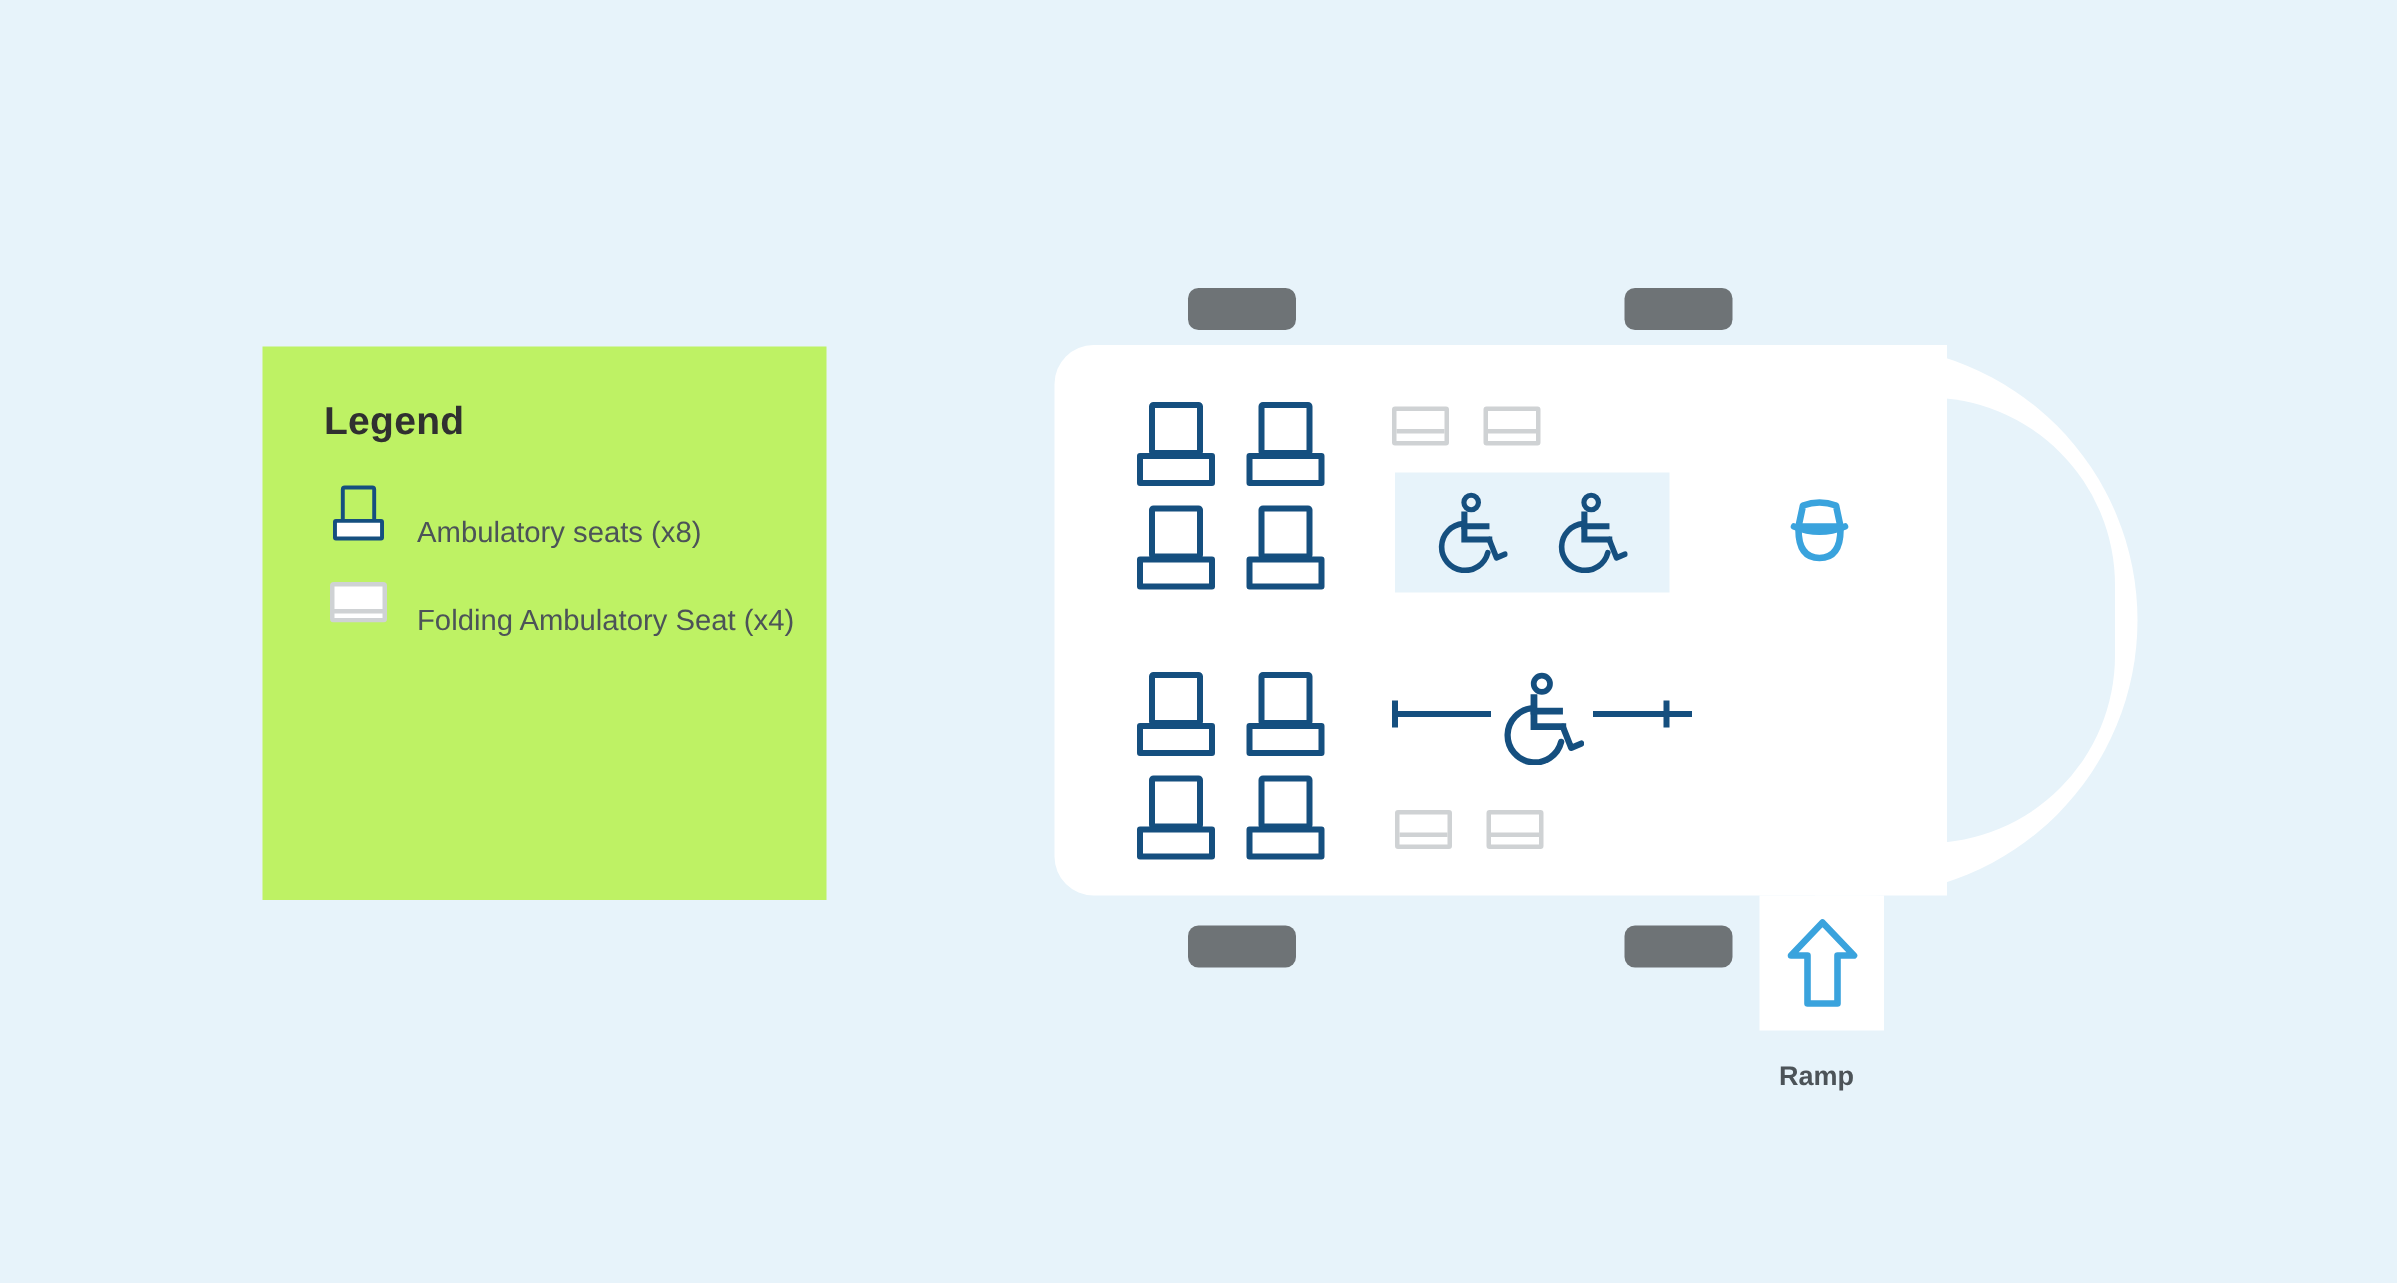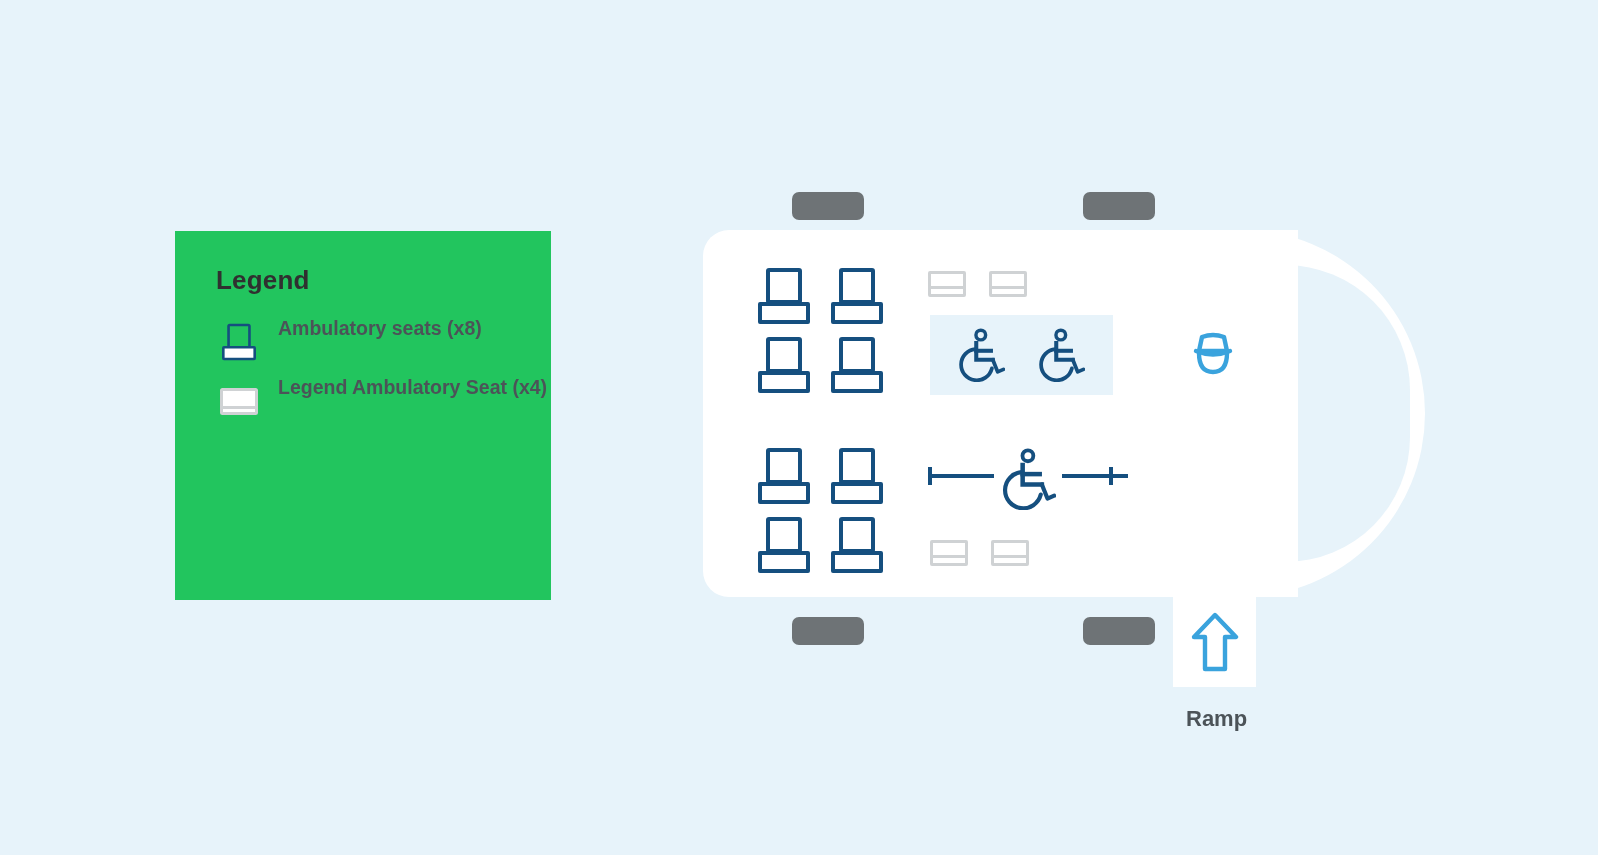--- a/index.html
+++ b/index.html
@@ -16,38 +16,37 @@
     -webkit-font-smoothing: antialiased;
   }
 
   
   #legend-card {
     position: absolute;
     left: 175px;
     top: 231px;
     width: 376px;
     height: 369px;
-    background: #22c55e;
+    background: #bef264;
     box-sizing: border-box;
     padding: 36px 0 0 41px;
   }
   #legend-title {
     font-size: 26px;
     font-weight: bold;
     color: #303030;
     letter-spacing: .2px;
     margin: 0 0 26px 0;
     line-height: 1;
   }
   .legend-row {
     display: flex;
-    align-items: flex-start;
+    align-items: flex-end;
     height: 46px;
     margin-bottom: 13px;
-    font-weight: bold;
   }
   .legend-icon-box {
     width: 46px;
     height: 46px;
     display: flex;
     align-items: center;
     justify-content: center;
     flex: none;
   }
   .legend-icon-box.highlight { background: #e7f3fa; }
@@ -182,21 +181,21 @@
     position: absolute;
     background: #ffffff;
     display: flex;
     align-items: center;
     justify-content: center;
   }
   #ramp-label {
     position: absolute;
     left: 1186px;
     top: 708px;
-    font-size: 22px;
+    font-size: 18px;
     font-weight: bold;
     color: #4c5358;
     line-height: 1;
   }
   #driver-icon { position: absolute; left: 497px; top: 145px; }
   .securement-line {
     position: absolute;
     background: #154f7f;
     height: 4px;
   }
@@ -223,21 +222,21 @@
     <div class="legend-label">Ambulatory seats (x8)</div>
   </div>
 
   <div class="legend-row">
     <div class="legend-icon-box">
       <svg width="38" height="27" viewBox="0 0 38 27">
         <rect x="1.5" y="1.5" width="35" height="24" fill="#ffffff" stroke="#cfd2d4" stroke-width="3" rx="1"></rect>
         <rect x="1.5" y="18" width="35" height="3" fill="#cfd2d4"></rect>
       </svg>
     </div>
-    <div class="legend-label">Legend Ambulatory Seat (x4)</div>
+    <div class="legend-label">Folding Ambulatory Seat (x4)</div>
   </div>
 
 
 </div>
 
 <div id="vehicle">
 
   <div class="wheel" id="wheel-rear-top"></div>
   <div class="wheel" id="wheel-front-top"></div>
   <div class="wheel" id="wheel-rear-bot"></div>

